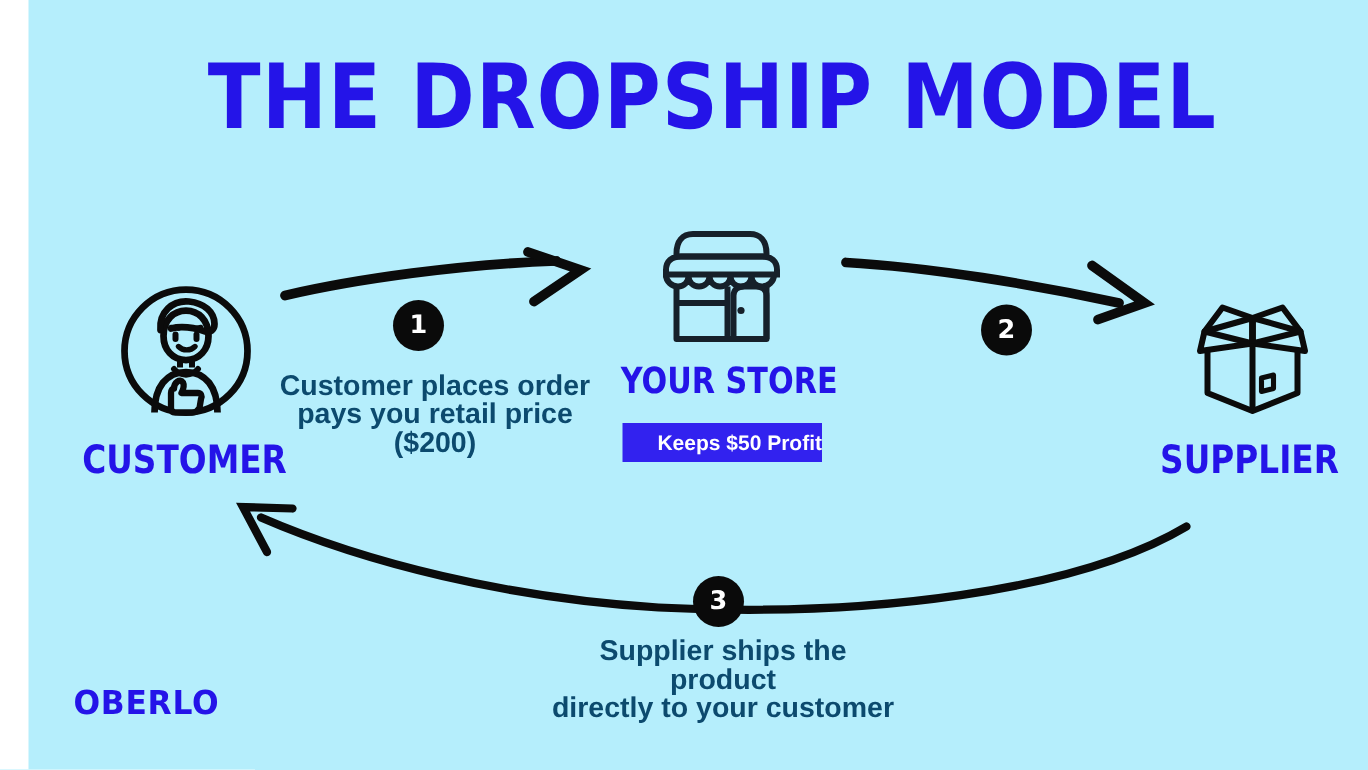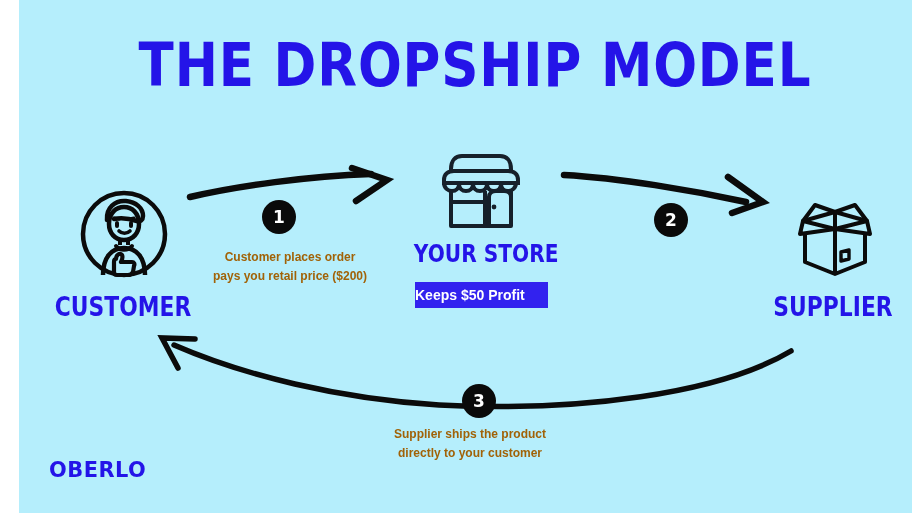--- a/index.html
+++ b/index.html
@@ -66,37 +66,37 @@
   
   #profit-badge {
     left: 396px; top: 282px;
     width: 133px; height: 26px;
     background: #3222ef;
     color: #ffffff;
     font-family: "Liberation Sans", sans-serif;
     font-weight: bold;
     font-size: 14px;
     line-height: 26px;
-    text-align: left;
+    text-align: right;
     white-space: nowrap;
   }
 
   
   .step-caption {
     font-family: "Liberation Sans", sans-serif;
     font-weight: bold;
-    font-size: 12px;
+    font-size: 19px;
     line-height: 19px;
-    color: #a16207;
+    color: #0c4a6e;
     text-align: center;
     white-space: pre-line;
   }
   #caption-1 { left: 163px; top: 248px; width: 216px; }
   #caption-2 { left: 540px; top: 248px; width: 224px; }
-  #caption-3 { left: 336px; top: 425px; width: 230px; }
+  #caption-3 { left: 348px; top: 425px; width: 230px; }
 
   
   .step-num {
     width: 34px;
     height: 34px;
     border-radius: 50%;
     background: #0a0a0a;
     color: #ffffff;
     font-family: "DejaVu Sans", sans-serif;
     font-weight: bold;

